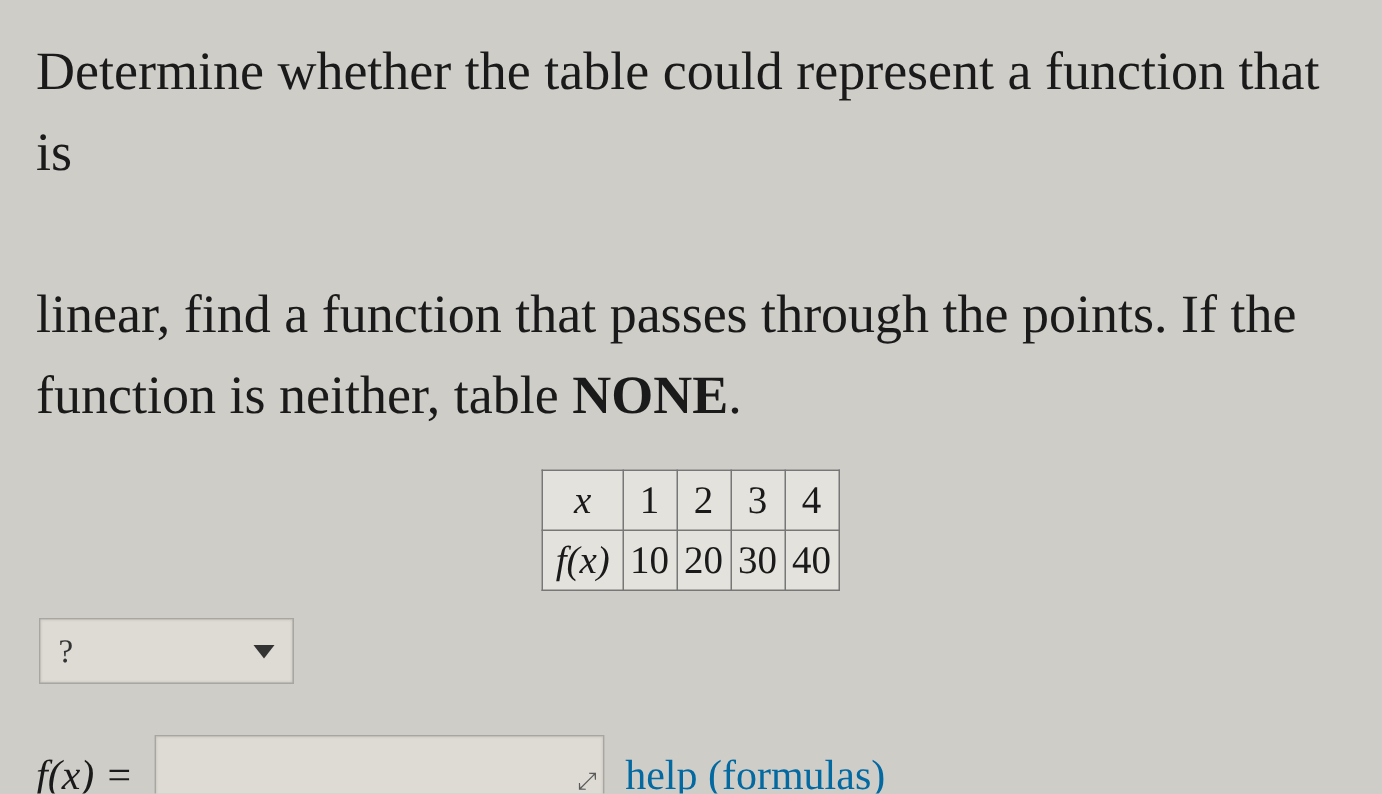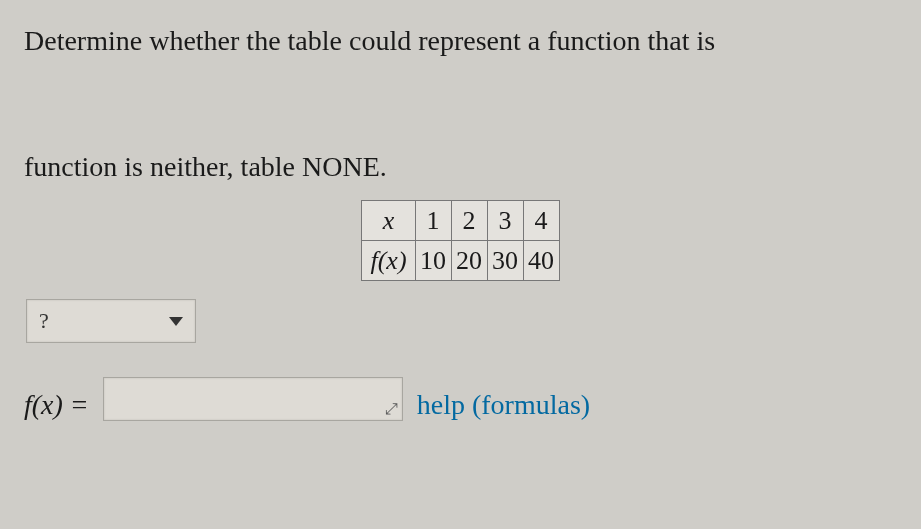--- a/index.html
+++ b/index.html
@@ -10,26 +10,26 @@
     body {
       background: #cfcdc8;
       font-family: Georgia, 'Times New Roman', serif;
       color: #1a1a1a;
       width: 921px;
       height: 529px;
       padding: 20px 24px;
       position: relative;
     }
     .prompt {
-      font-size: 28px;
+      font-size: 36px;
       line-height: 1.5;
-      margin-bottom: 12px;
+      margin-bottom: 23px;
     }
     .bold {
-      font-weight: normal;
+      font-weight: bold;
     }
     .table-wrap {
       display: flex;
       justify-content: center;
       margin: 6px 0 18px 0;
     }
     table.data {
       border-collapse: collapse;
       font-size: 26px;
       background: #e4e2dd;
@@ -104,21 +104,21 @@
     }
   </style>
 </head>
 <body>
 
 
 
 <div class="prompt">
   <span>Determine whether the table could represent a function that is</span><br>
   <br>
-  <br>
+  <span>linear, find a function that passes through the points. If the</span><br>
   <span>function is neither, table </span><span class="bold">NONE</span><span>.</span>
 </div>
 
 <div class="table-wrap">
   <table class="data">
     <tbody>
         <tr>
       <td class="rowhead italic">x</td>
       <td>1</td>
       <td>2</td>

